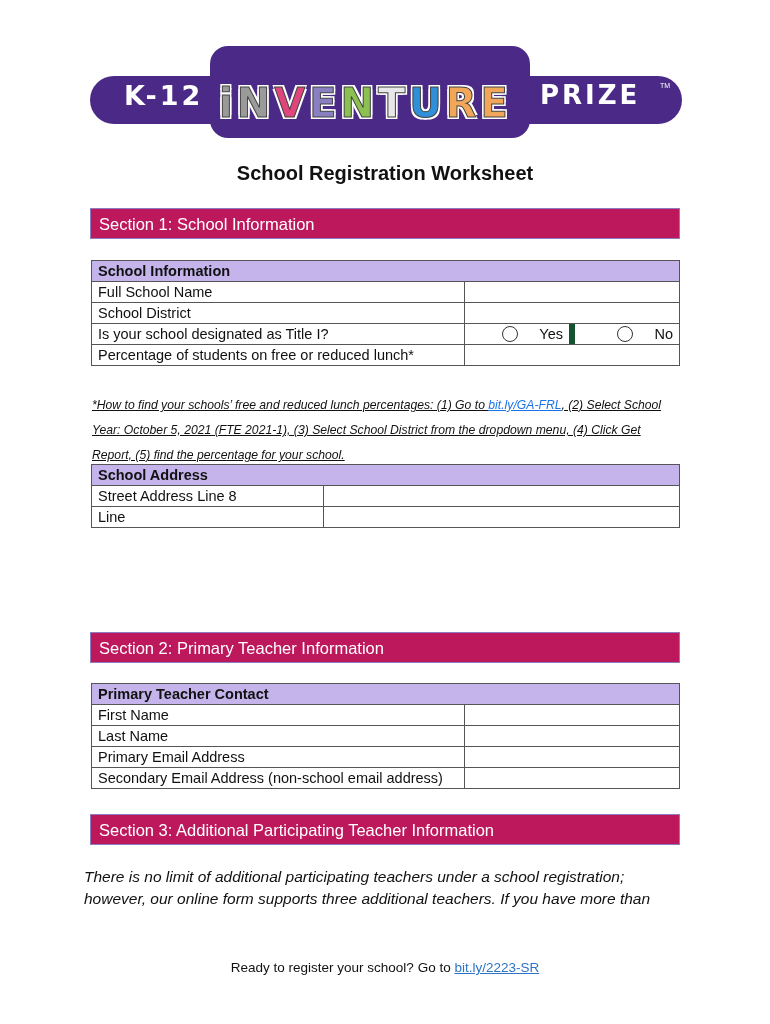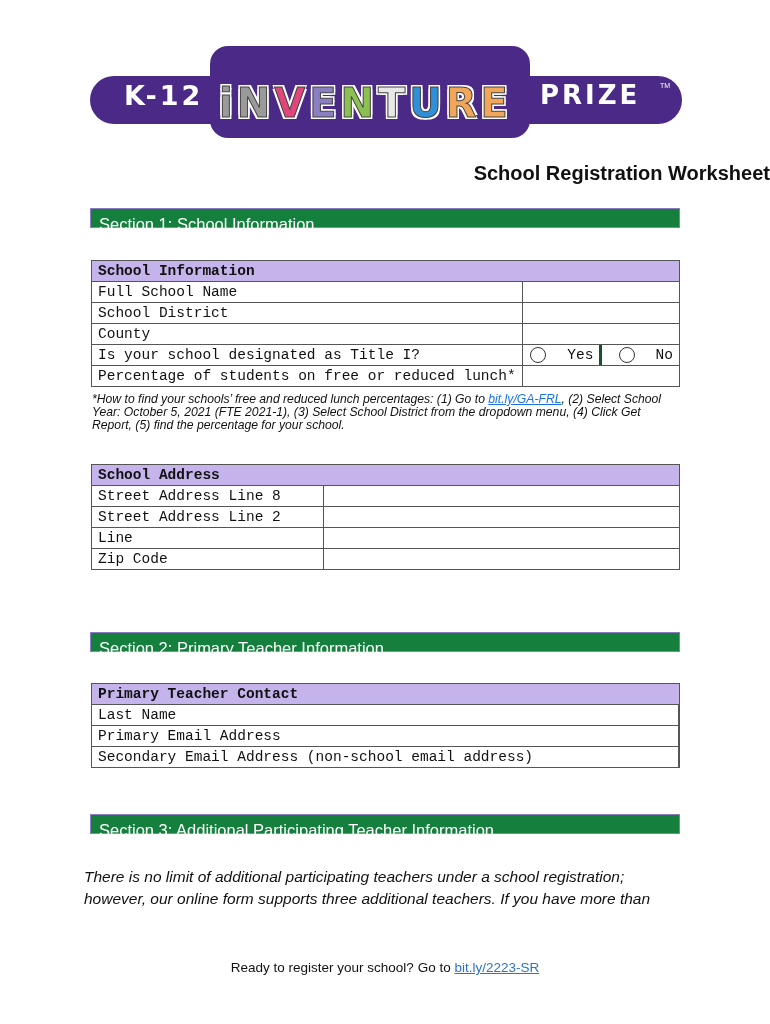--- a/index.html
+++ b/index.html
@@ -9,35 +9,35 @@
   
   .logo-wrap { position: absolute; left: 90px; top: 46px; width: 592px; height: 92px; text-align: right; }
   .logo-pill { position: absolute; left: 0; top: 30px; width: 592px; height: 48px; background: #4b2a87; border-radius: 24px; }
   .logo-k12 { position: absolute; left: 34px; top: 34px; color: #fff; font-size: 27px; font-weight: bold; letter-spacing: 3px; font-family: "DejaVu Sans", sans-serif; }
   .logo-prize { position: absolute; left: 450px; top: 34px; color: #fff; font-size: 26px; font-weight: bold; letter-spacing: 3px; font-family: "DejaVu Sans", sans-serif; }
   .logo-tm { position: absolute; left: 570px; top: 36px; color: #fff; font-size: 7px; }
   .logo-center { position: absolute; left: 120px; top: 0px; width: 320px; height: 92px; background: #4b2a87; border-radius: 18px; }
   .logo-letters { position: absolute; left: 128px; top: 22px; height: 60px; display: flex; align-items: flex-end; gap: 2px; }
   .lg { display: inline-block; font-family: "DejaVu Sans", sans-serif; font-weight: bold; font-size: 40px; line-height: 50px; padding: 0 1px; -webkit-text-stroke: 1px #444; text-shadow: 0 0 0 #fff, 2px 2px 0 #fff, -2px -2px 0 #fff, 2px -2px 0 #fff, -2px 2px 0 #fff; }
 
-  .page-title { position: absolute; left: 0; width: 770px; top: 162px; text-align: right; font-size: 20px; font-weight: bold; color: #111; }
+  .page-title { position: absolute; left: 0; width: 770px; top: 162px; text-align: center; font-size: 20px; font-weight: bold; color: #111; }
 
-  .section-bar { position: absolute; left: 90px; width: 590px; height: 20px; background: #15803d; color: #fff; font-size: 16.5px; line-height: 31px; padding-left: 8px; border: 1px solid #8e7cc3; }
+  .section-bar { position: absolute; left: 90px; width: 590px; height: 31px; background: #be185d; color: #fff; font-size: 16.5px; line-height: 31px; padding-left: 8px; border: 1px solid #8e7cc3; }
 
-  table.form { position: absolute; left: 91px; width: 589px; border-collapse: collapse; font-size: 14.5px; font-family: Liberation Mono, monospace; }
+  table.form { position: absolute; left: 91px; width: 589px; border-collapse: collapse; font-size: 14.5px; }
   table.form td { border: 1px solid #555; height: 21px; padding: 0 6px; line-height: 20px; white-space: nowrap; }
   table.form tr.hdr td { background: #c4b4eb; font-weight: bold; }
   table.form td.val { padding: 0; }
 
   .radio-row { display: flex; height: 100%; }
   .radio-cell { flex: 1; display: flex; align-items: center; justify-content: flex-end; padding-right: 6px; gap: 21px; }
-  .radio-cell + .radio-cell { border-left: 3px solid #14532d; }
+  .radio-cell + .radio-cell { border-left: 6px solid #14532d; }
   .radio-circle { width: 16px; height: 16px; border: 1.5px solid #333; border-radius: 50%; display: inline-block; background: #fff; }
 
-  .footnote { position: absolute; left: 92px; top: 393px; width: 590px; font-size: 12.2px; font-style: italic; line-height: 13px; color: #111; }
+  .footnote { position: absolute; left: 92px; top: 393px; width: 590px; font-size: 12.2px; font-style: italic; line-height: 25px; color: #111; text-decoration: underline; }
   .link { color: #1a73e8; text-decoration: underline; }
 
   .s3-text { position: absolute; left: 84px; top: 866px; width: 590px; font-size: 15.5px; font-style: italic; line-height: 22px; color: #111; }
 
   .footer { position: absolute; left: 0; width: 770px; top: 960px; text-align: center; font-size: 13.5px; color: #111; }
   .footer .link { color: #2e74c6; }
 </style>
 </head>
 <body>
 
@@ -71,24 +71,20 @@
       </tr>
   <tr>
     <td style="width:373px;">Full School Name</td>
     <td class="val"></td>
   </tr>
   <tr>
     <td>School District</td>
     <td class="val"></td>
   </tr>
   <tr>
-    <td>County</td>
-    <td class="val"></td>
-  </tr>
-  <tr>
     <td>Is your school designated as Title I?</td>
     <td class="val">
       <div class="radio-row">
         <div class="radio-cell">
           <span class="radio-circle"></span>
           <span>Yes</span>
         </div>
         <div class="radio-cell">
           <span class="radio-circle"></span>
           <span>No</span>
@@ -108,41 +104,37 @@
 <table class="form" style="top:464px;">
   <tbody>
       <tr class="hdr">
         <td colspan="2">School Address</td>
       </tr>
   <tr>
     <td style="width:232px;">Street Address Line 8</td>
     <td class="val"></td>
   </tr>
   <tr>
-    <td>Street Address Line 2</td>
-    <td class="val"></td>
-  </tr>
-  <tr>
     <td>Line</td>
-    <td class="val"></td>
-  </tr>
-  <tr>
-    <td>Zip Code</td>
     <td class="val"></td>
   </tr>
 </tbody>
   </table>
 
 <div class="section-bar" style="top:632px;">Section 2: Primary Teacher Information</div>
 
 <table class="form" style="top:683px;">
   <tbody>
       <tr class="hdr">
         <td colspan="2">Primary Teacher Contact</td>
       </tr>
+  <tr>
+    <td style="width:373px;">First Name</td>
+    <td class="val"></td>
+  </tr>
   <tr>
     <td>Last Name</td>
     <td class="val"></td>
   </tr>
   <tr>
     <td>Primary Email Address</td>
     <td class="val"></td>
   </tr>
   <tr>
     <td>Secondary Email Address (non-school email address)</td>

